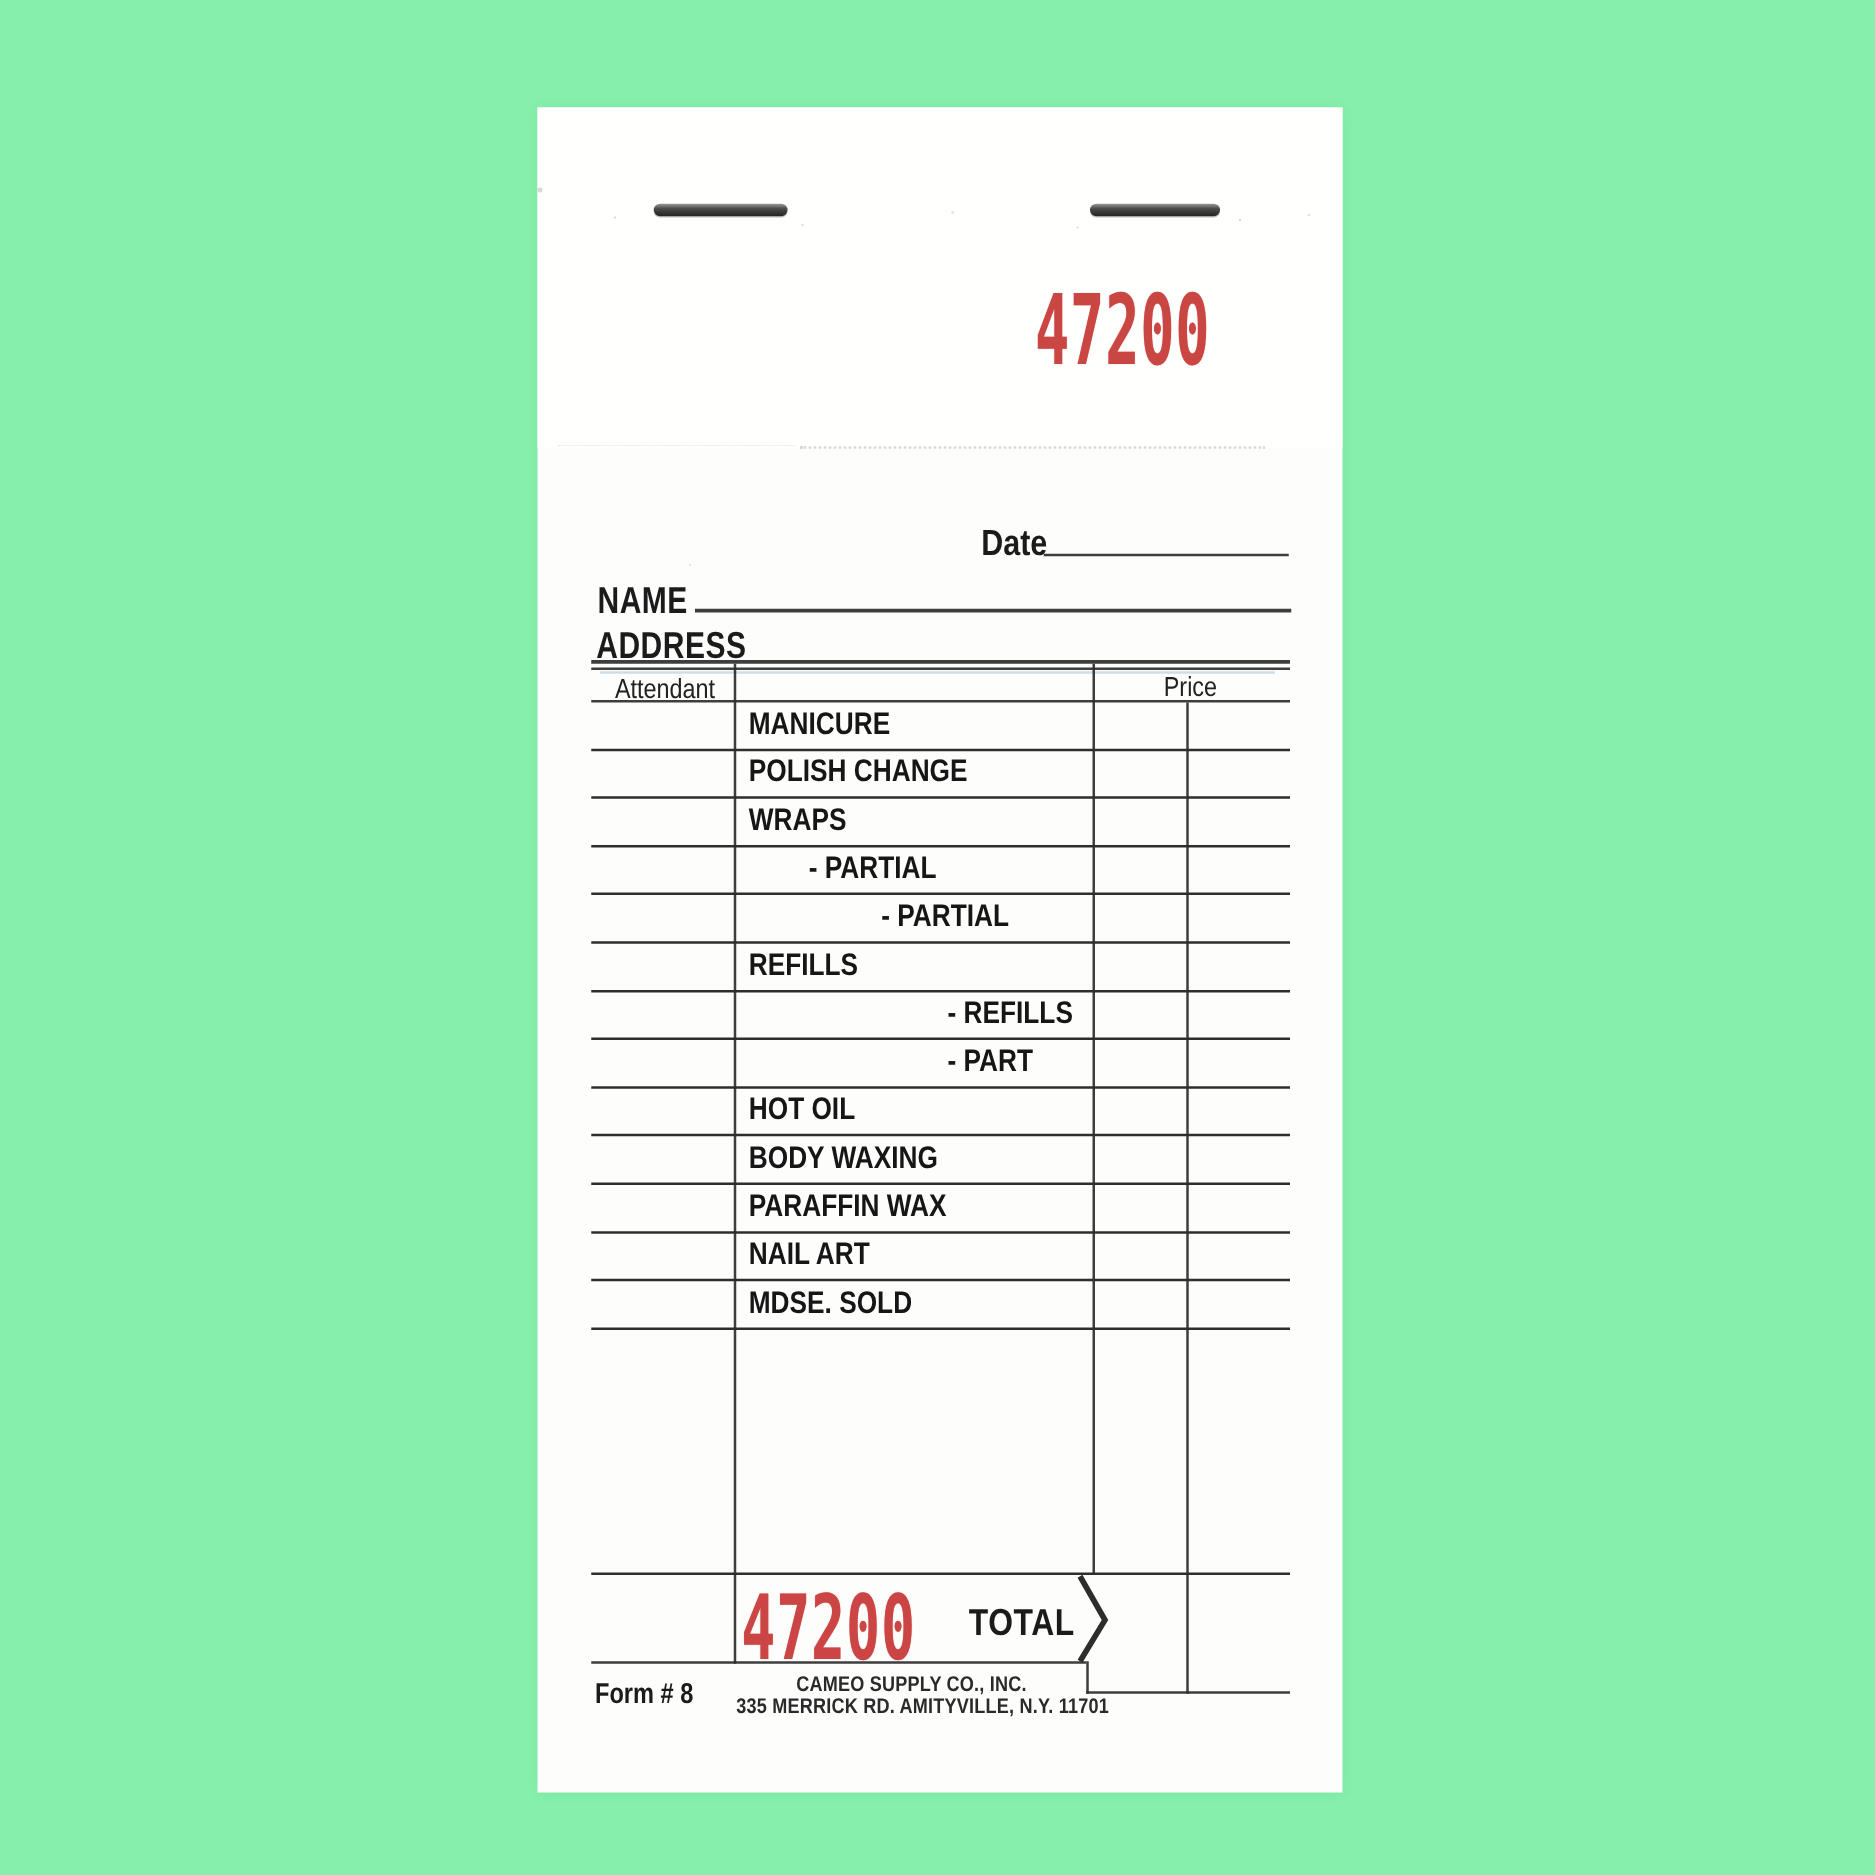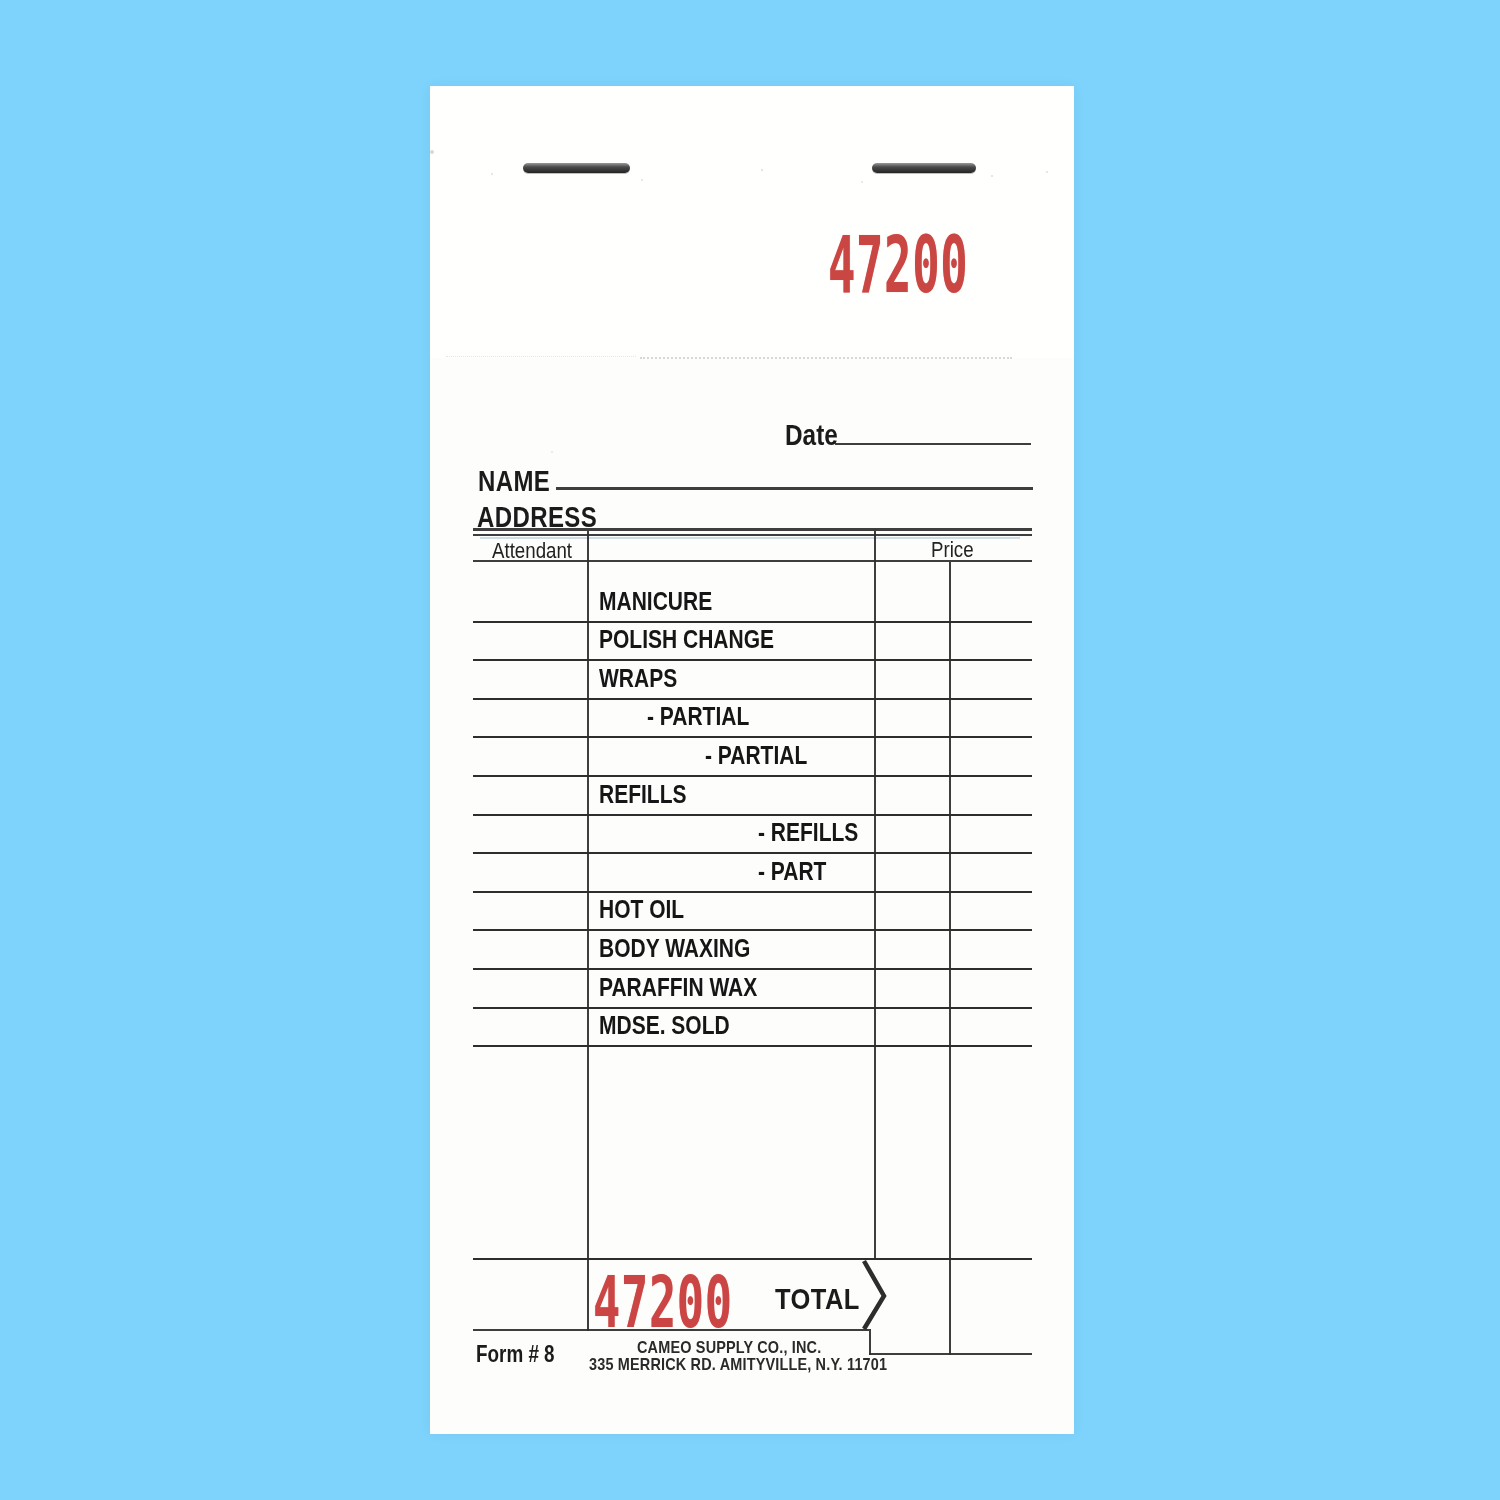--- a/index.html
+++ b/index.html
@@ -1,17 +1,17 @@
 <!DOCTYPE html>
 <html style="--stamp-red: #c5322f; --ink: #262626;"><head>
 <meta charset="utf-8">
 <style>
   :root{ --stamp-red:#c5322f; --ink:#262626; }
   html,body{margin:0;padding:0;background:#f4f4f3;}
-  .canvas{position:relative;width:1500px;height:1500px;background:#7dd3fc;overflow:hidden;
+  .canvas{position:relative;width:1500px;height:1500px;background:#86efac;overflow:hidden;
           font-family:"Liberation Sans",sans-serif;color:var(--ink);}
   .abs{position:absolute;}
   
   .slip{left:430px;top:86px;width:644px;height:1348px;background:#fdfdfc;
         box-shadow:0 0 12px rgba(0,0,0,.05);}
   .stub{left:430px;top:86px;width:644px;height:272px;background:#fffffe;}
   .tear{left:640px;top:357px;width:372px;height:0;border-top:2px dotted #d8d8d4;}
   .tear2{left:446px;top:356px;width:190px;height:0;border-top:1px dotted #e6e6e2;}
   .staple{height:10px;border-radius:5px;
           background:linear-gradient(180deg,#9a9a9a,#4a4a4a 40%,#242424);
@@ -39,21 +39,21 @@
   .form-number{left:476px;top:1341px;font-size:23px;transform:scaleX(.82);}
   .foot{font-size:17px;font-weight:bold;transform-origin:left top;transform:scaleX(.85);
         letter-spacing:.2px;color:#2a2a2a;white-space:nowrap;}
   .foot1{left:637px;top:1338px;}
   .foot2{left:589px;top:1355px;}
   
   .hl{position:absolute;height:2px;background:#2e2e2e;opacity:.92;}
   .vl{position:absolute;width:2px;background:#2e2e2e;opacity:.92;}
   .rule-blue{position:absolute;height:2px;background:#a9c2d6;opacity:.55;}
   
-  .rows{left:473px;top:584px;width:559px;}
+  .rows{left:473px;top:562px;width:559px;}
   .row{height:38.6px;box-sizing:border-box;border-bottom:2px solid #2e2e2e;
        display:flex;align-items:flex-end;}
   .row .label{font-size:25px;font-weight:bold;color:#161616;line-height:1;
               transform:scaleX(.84);transform-origin:left bottom;margin-bottom:7px;white-space:nowrap;}
   .indent-0{margin-left:126px;} .indent-1{margin-left:174px;}
   .indent-2{margin-left:232px;} .indent-3{margin-left:285px;}
   .blank-row{left:473px;top:1218px;width:559px;height:42px;box-sizing:border-box;
              border-bottom:2px solid #2e2e2e;}
 </style>
 </head>
@@ -114,20 +114,23 @@
       <div class="row">
       <span class="label indent-0">HOT OIL</span>
     </div>
       <div class="row">
       <span class="label indent-0">BODY WAXING</span>
     </div>
       <div class="row">
       <span class="label indent-0">PARAFFIN WAX</span>
     </div>
       <div class="row">
+      <span class="label indent-0">NAIL ART</span>
+    </div>
+      <div class="row">
       <span class="label indent-0">MDSE. SOLD</span>
     </div>
     </div>
 
   <div class="abs blank-row"></div>
 
   <div class="vl" style="left:587px;top:531px;height:800px;"></div>
   <div class="vl" style="left:874px;top:531px;height:729px;"></div>
   <div class="vl" style="left:949px;top:562px;height:793px;"></div>
 

